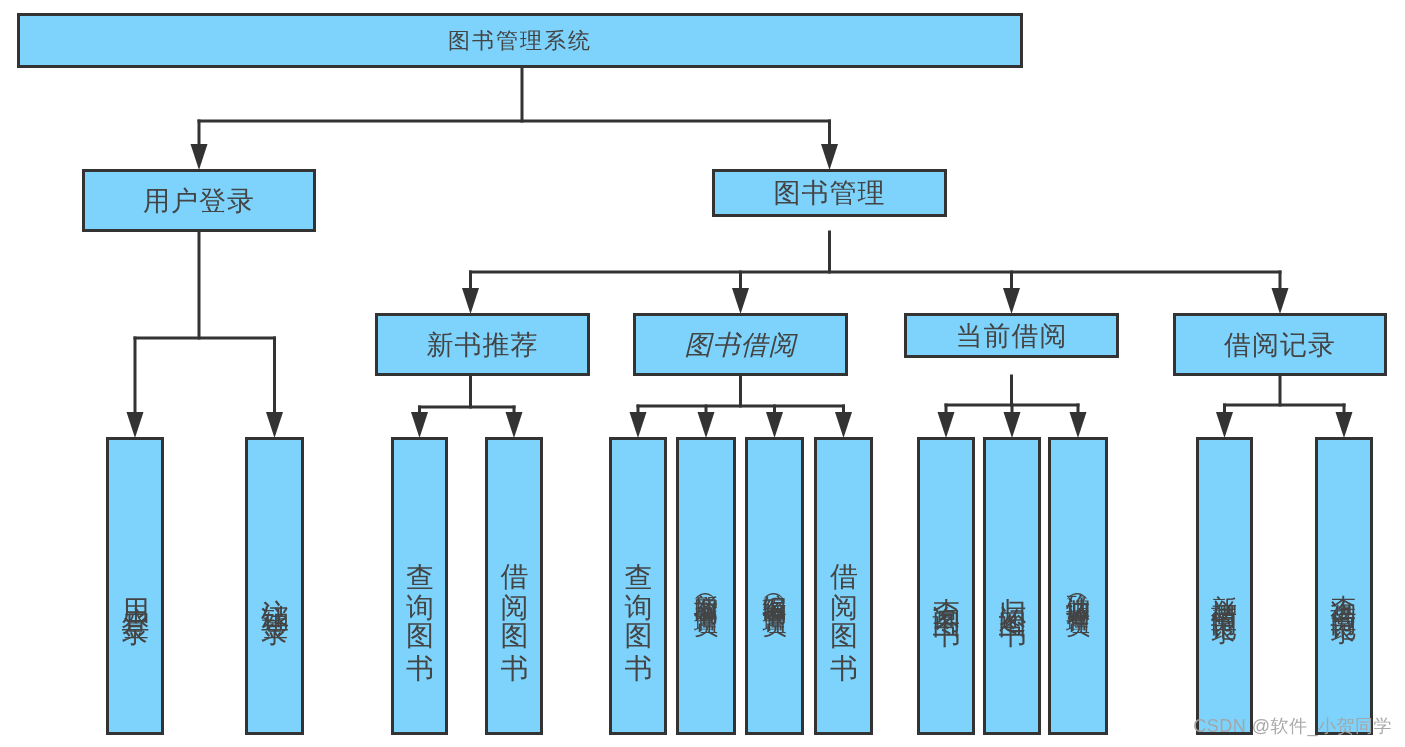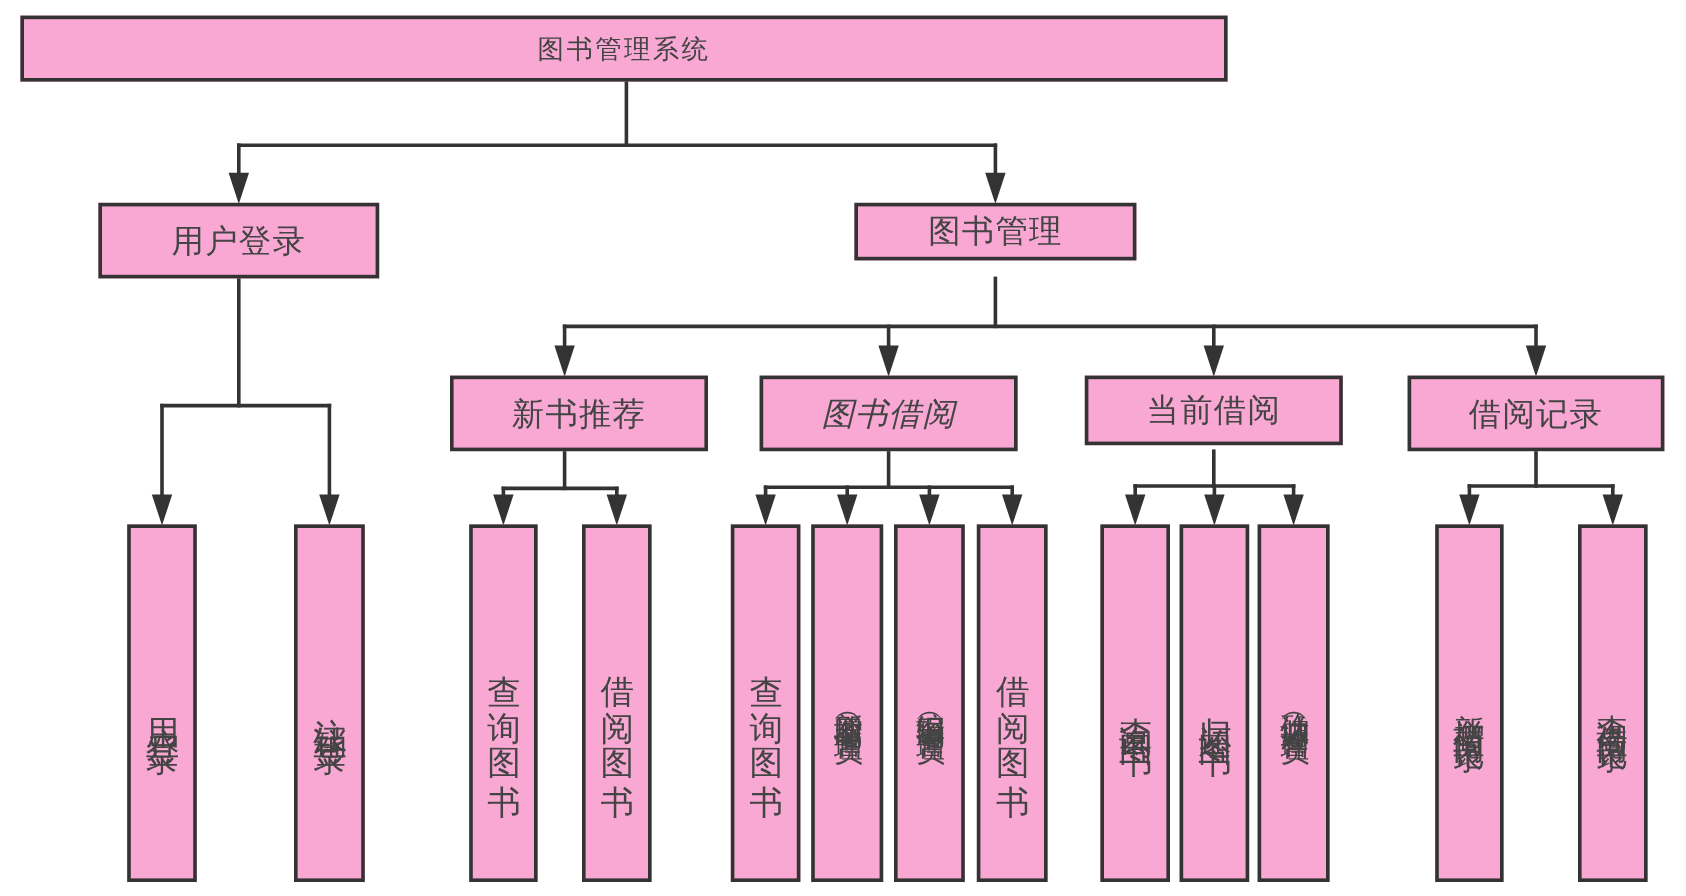--- a/index.html
+++ b/index.html
@@ -18,21 +18,21 @@
   #edges {
     position: absolute;
     left: 0;
     top: 0;
     width: 1405px;
     height: 747px;
   }
   .node {
     position: absolute;
     box-sizing: border-box;
-    background: #f9a8d4;
+    background: #7dd3fc;
     border: 3px solid #333333;
     display: flex;
     align-items: center;
     justify-content: center;
     color: #444444;
   }
   .node .label {
     white-space: nowrap;
   }
   .node.h .label {
@@ -129,21 +129,21 @@
       </div>
       <div class="node h" style="left: 712px; top: 169px; width: 235px; height: 48px;">
         <span class="label">图书管理</span>
       </div>
       <div class="node h" style="left: 363px; top: 313px; width: 215px; height: 63px; margin-left: 12px;">
         <span class="label">新书推荐</span>
       </div>
       <div class="node h" style="left: 633px; top: 313px; width: 215px; height: 63px; font-style: italic;">
         <span class="label">图书借阅</span>
       </div>
-      <div class="node h" style="left: 904px; top: 313px; width: 215px; height: 58px;">
+      <div class="node h" style="left: 904px; top: 313px; width: 215px; height: 45px;">
         <span class="label">当前借阅</span>
       </div>
       <div class="node h" style="left: 1173px; top: 313px; width: 214px; height: 63px; font-family: Liberation Serif, serif;">
         <span class="label">借阅记录</span>
       </div>
       <div class="node v" style="left: 106px; top: 437px; width: 58px; height: 298px;">
         <span class="label sp4">用户登录</span>
       </div>
       <div class="node v" style="left: 245px; top: 437px; width: 59px; height: 298px;">
         <span class="label sp4">注销登录</span>
@@ -175,13 +175,14 @@
       <div class="node v" style="left: 1048px; top: 437px; width: 60px; height: 298px;">
         <span class="label sp9">确认归还（管理员）</span>
       </div>
       <div class="node v" style="left: 1196px; top: 437px; width: 57px; height: 298px;">
         <span class="label sp6">新增借阅记录</span>
       </div>
       <div class="node v" style="left: 1315px; top: 437px; width: 58px; height: 298px;">
         <span class="label sp6">查询借阅记录</span>
       </div>
     </div>
+  <div id="watermark">CSDN @软件_小贺同学</div>
 </div>
 
 </body></html>

